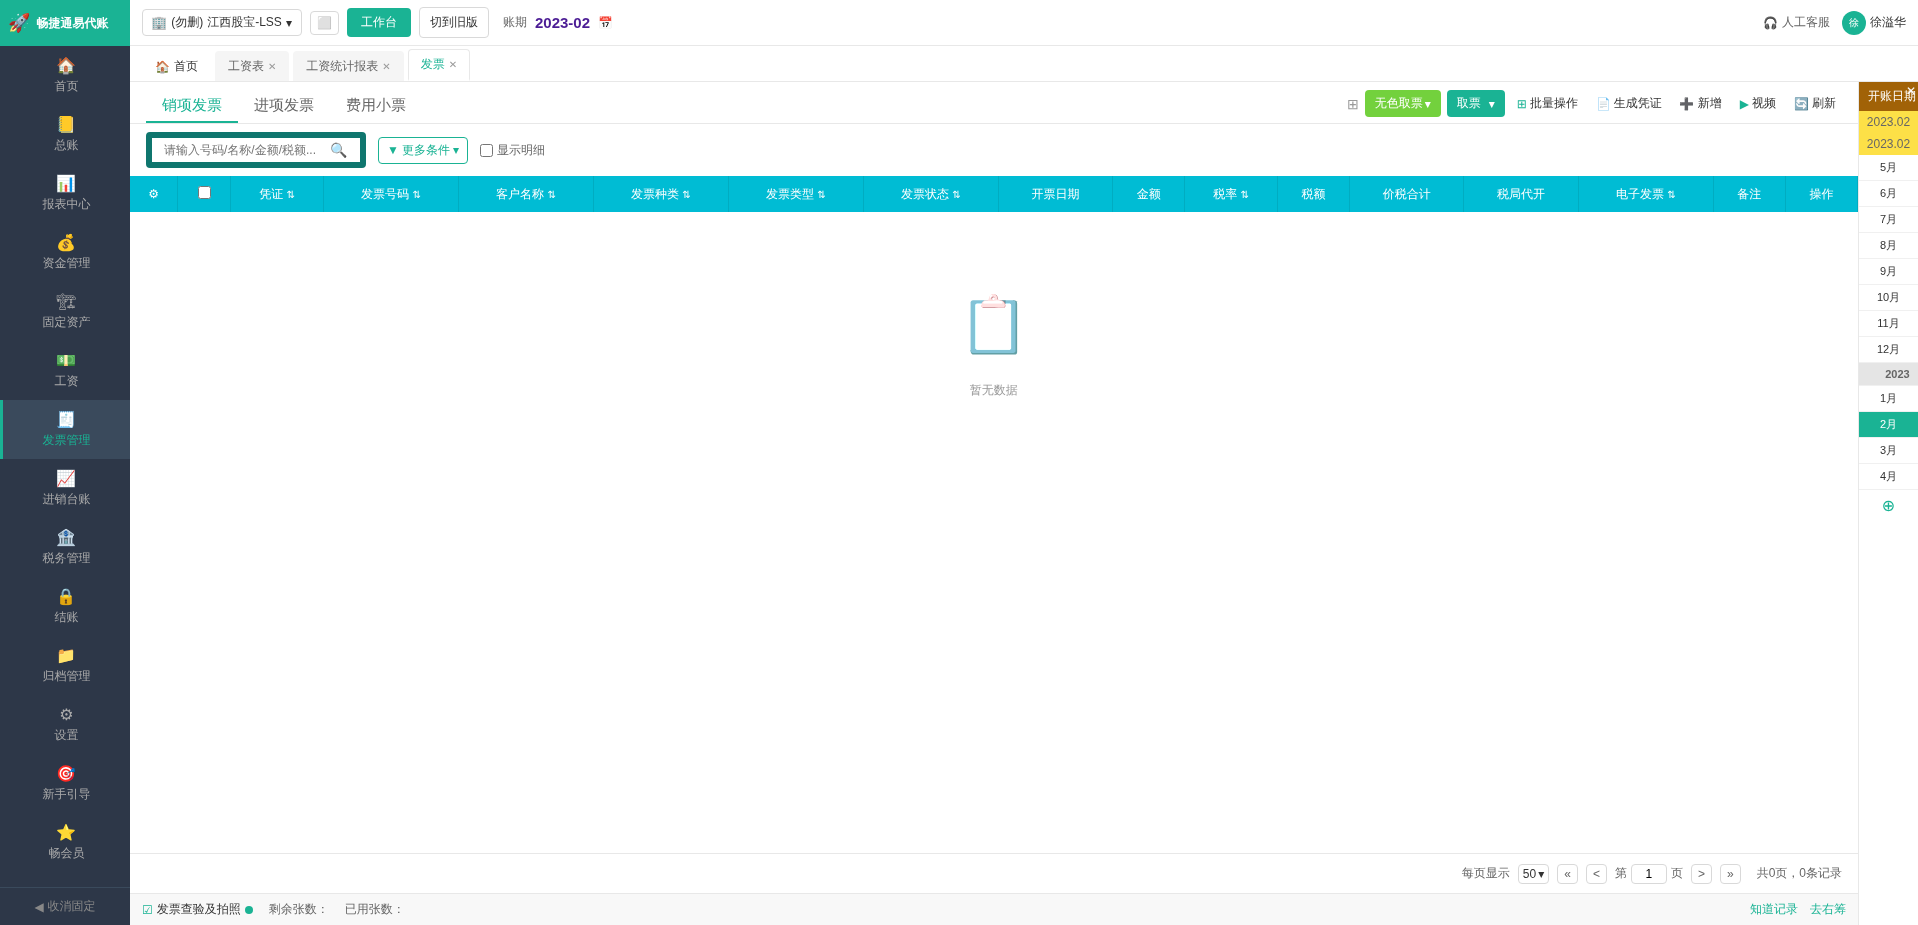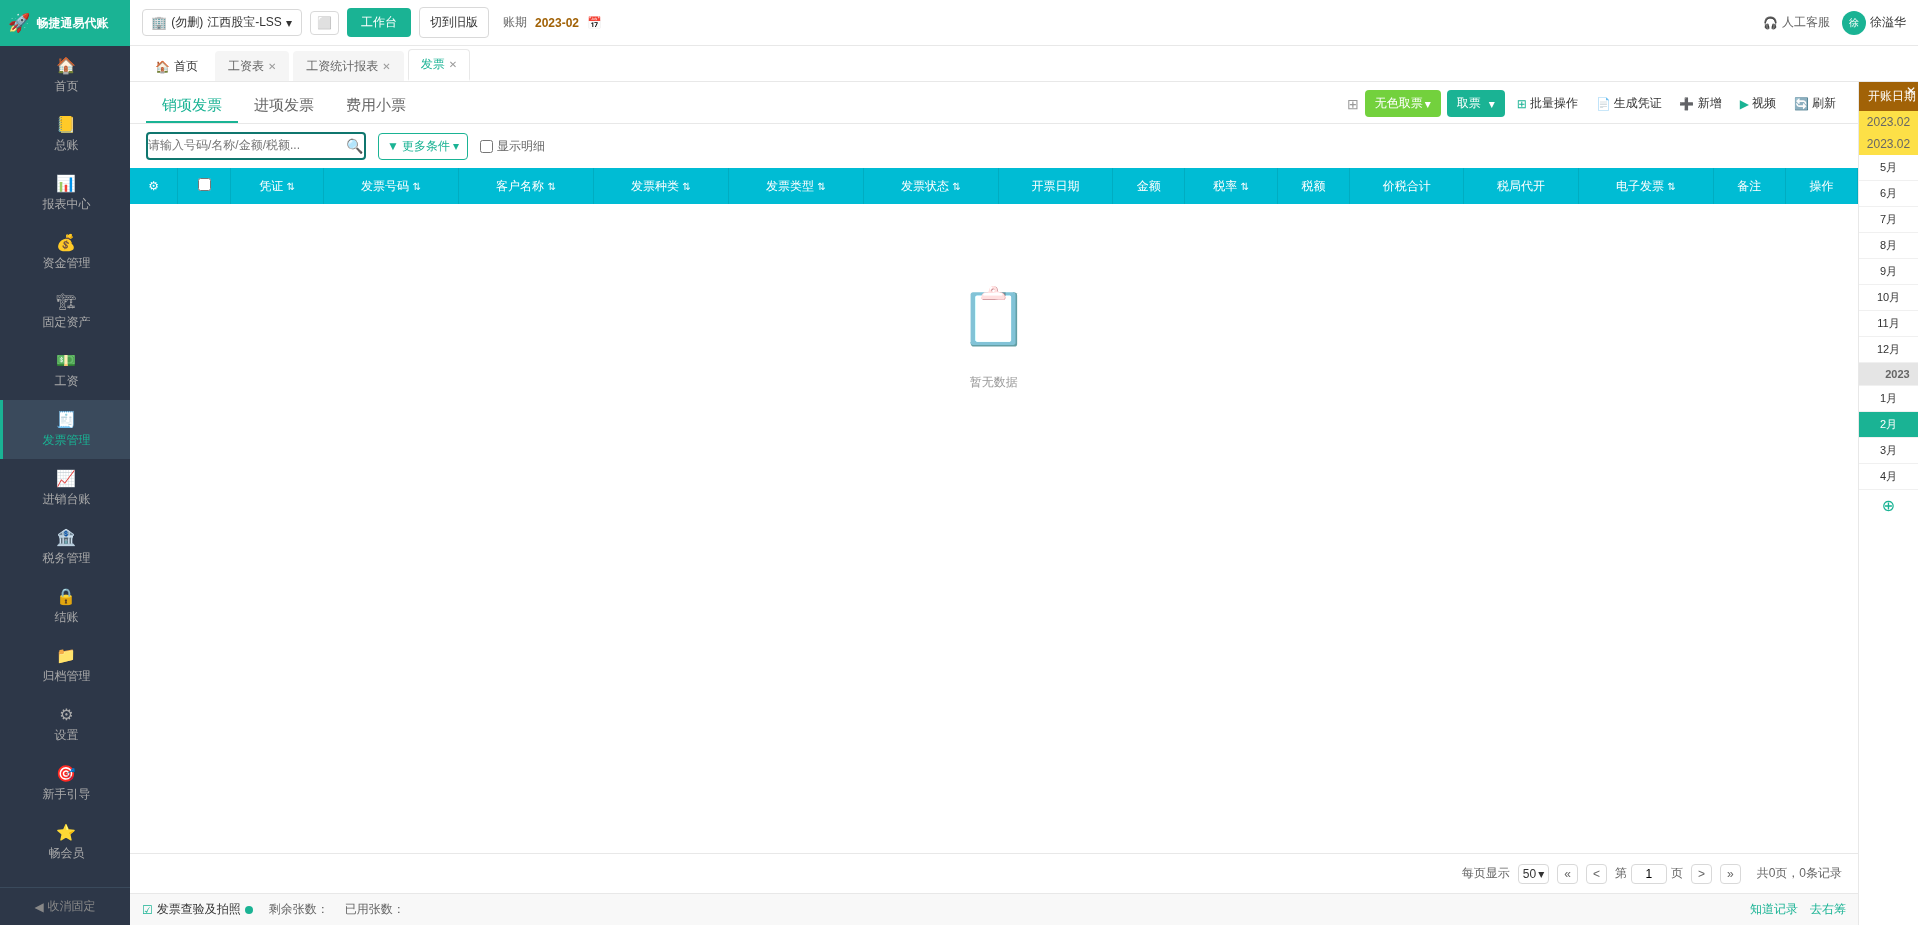--- a/index.html
+++ b/index.html
@@ -35,21 +35,21 @@
     }
     .company-icon { color: #666; font-size: 13px; }
     .copy-btn { border: 1px solid #d9d9d9; border-radius: 4px; padding: 4px 6px; cursor: pointer; color: #666; background: #fff; }
     .workbench-btn {
       background: #1ab394; color: #fff; border: none; border-radius: 4px; padding: 6px 14px; cursor: pointer; font-size: 12px;
     }
     .switch-btn {
       background: #fff; color: #333; border: 1px solid #d9d9d9; border-radius: 4px; padding: 6px 10px; cursor: pointer; font-size: 12px;
     }
     .period-label { color: #666; font-size: 12px; margin-left: 6px; }
-    .period-value { color: #a16207; font-size: 12px; font-weight: bold; }
+    .period-value { color: #4c1d95; font-size: 15px; font-weight: bold; }
     .topbar-right { margin-left: auto; display: flex; align-items: center; gap: 12px; }
     .service-btn { display: flex; align-items: center; gap: 4px; color: #666; cursor: pointer; font-size: 12px; }
     .user-info { display: flex; align-items: center; gap: 4px; color: #333; cursor: pointer; font-size: 12px; }
     .avatar { width: 24px; height: 24px; border-radius: 50%; background: #1ab394; display: flex; align-items: center; justify-content: center; color: #fff; font-size: 10px; }
 
     
     .tabs-bar {
       background: #fff; height: 36px; display: flex; align-items: flex-end; padding: 0 12px; border-bottom: 1px solid #e8e8e8; gap: 2px; flex-shrink: 0;
     }
     .tab-item {
@@ -73,21 +73,21 @@
       display: flex; align-items: center; gap: 2px; background: #73d13d; color: #fff; border: none; border-radius: 4px; padding: 5px 10px; cursor: pointer; font-size: 12px;
     }
     .ticket-btn {
       display: flex; align-items: center; gap: 8px; background: #1ab394; color: #fff; border: none; border-radius: 4px; padding: 5px 10px; cursor: pointer; font-size: 12px;
     }
     .action-btn { display: flex; align-items: center; gap: 3px; color: #333; cursor: pointer; font-size: 12px; padding: 4px 6px; }
     .action-btn .a-icon { color: #1ab394; }
 
     
     .filter-bar { display: flex; align-items: center; padding: 8px 16px; gap: 12px; flex-shrink: 0; }
-    .search-input-wrap { display: flex; align-items: flex-start; border: 2px solid #0f766e; border-radius: 4px; padding: 4px 0; gap: 4px; min-width: 220px; background: #fff; }
+    .search-input-wrap { display: flex; align-items: center; border: 6px solid #0f766e; border-radius: 4px; padding: 4px 12px; gap: 4px; min-width: 220px; background: #fff; }
     .search-input { border: none; outline: none; font-size: 12px; color: #999; flex: 1; background: transparent; }
     .search-icon { color: #1ab394; cursor: pointer; font-size: 14px; }
     .more-filter-btn { display: flex; align-items: center; gap: 3px; color: #1ab394; cursor: pointer; font-size: 12px; border: 1px solid #1ab394; border-radius: 4px; padding: 4px 8px; }
     .show-detail-cb { display: flex; align-items: center; gap: 4px; color: #666; cursor: pointer; font-size: 12px; }
 
     
     .table-wrap { flex: 1; overflow: auto; margin: 0 0 0 0; }
     .data-table { width: 100%; border-collapse: collapse; font-size: 12px; }
     .data-table thead tr { background: #00bcd4; color: #fff; height: 36px; }
     .data-table thead th { padding: 6px 8px; text-align: center; white-space: nowrap; font-weight: normal; border-right: 1px solid #00acc1; font-size: 12px; }

